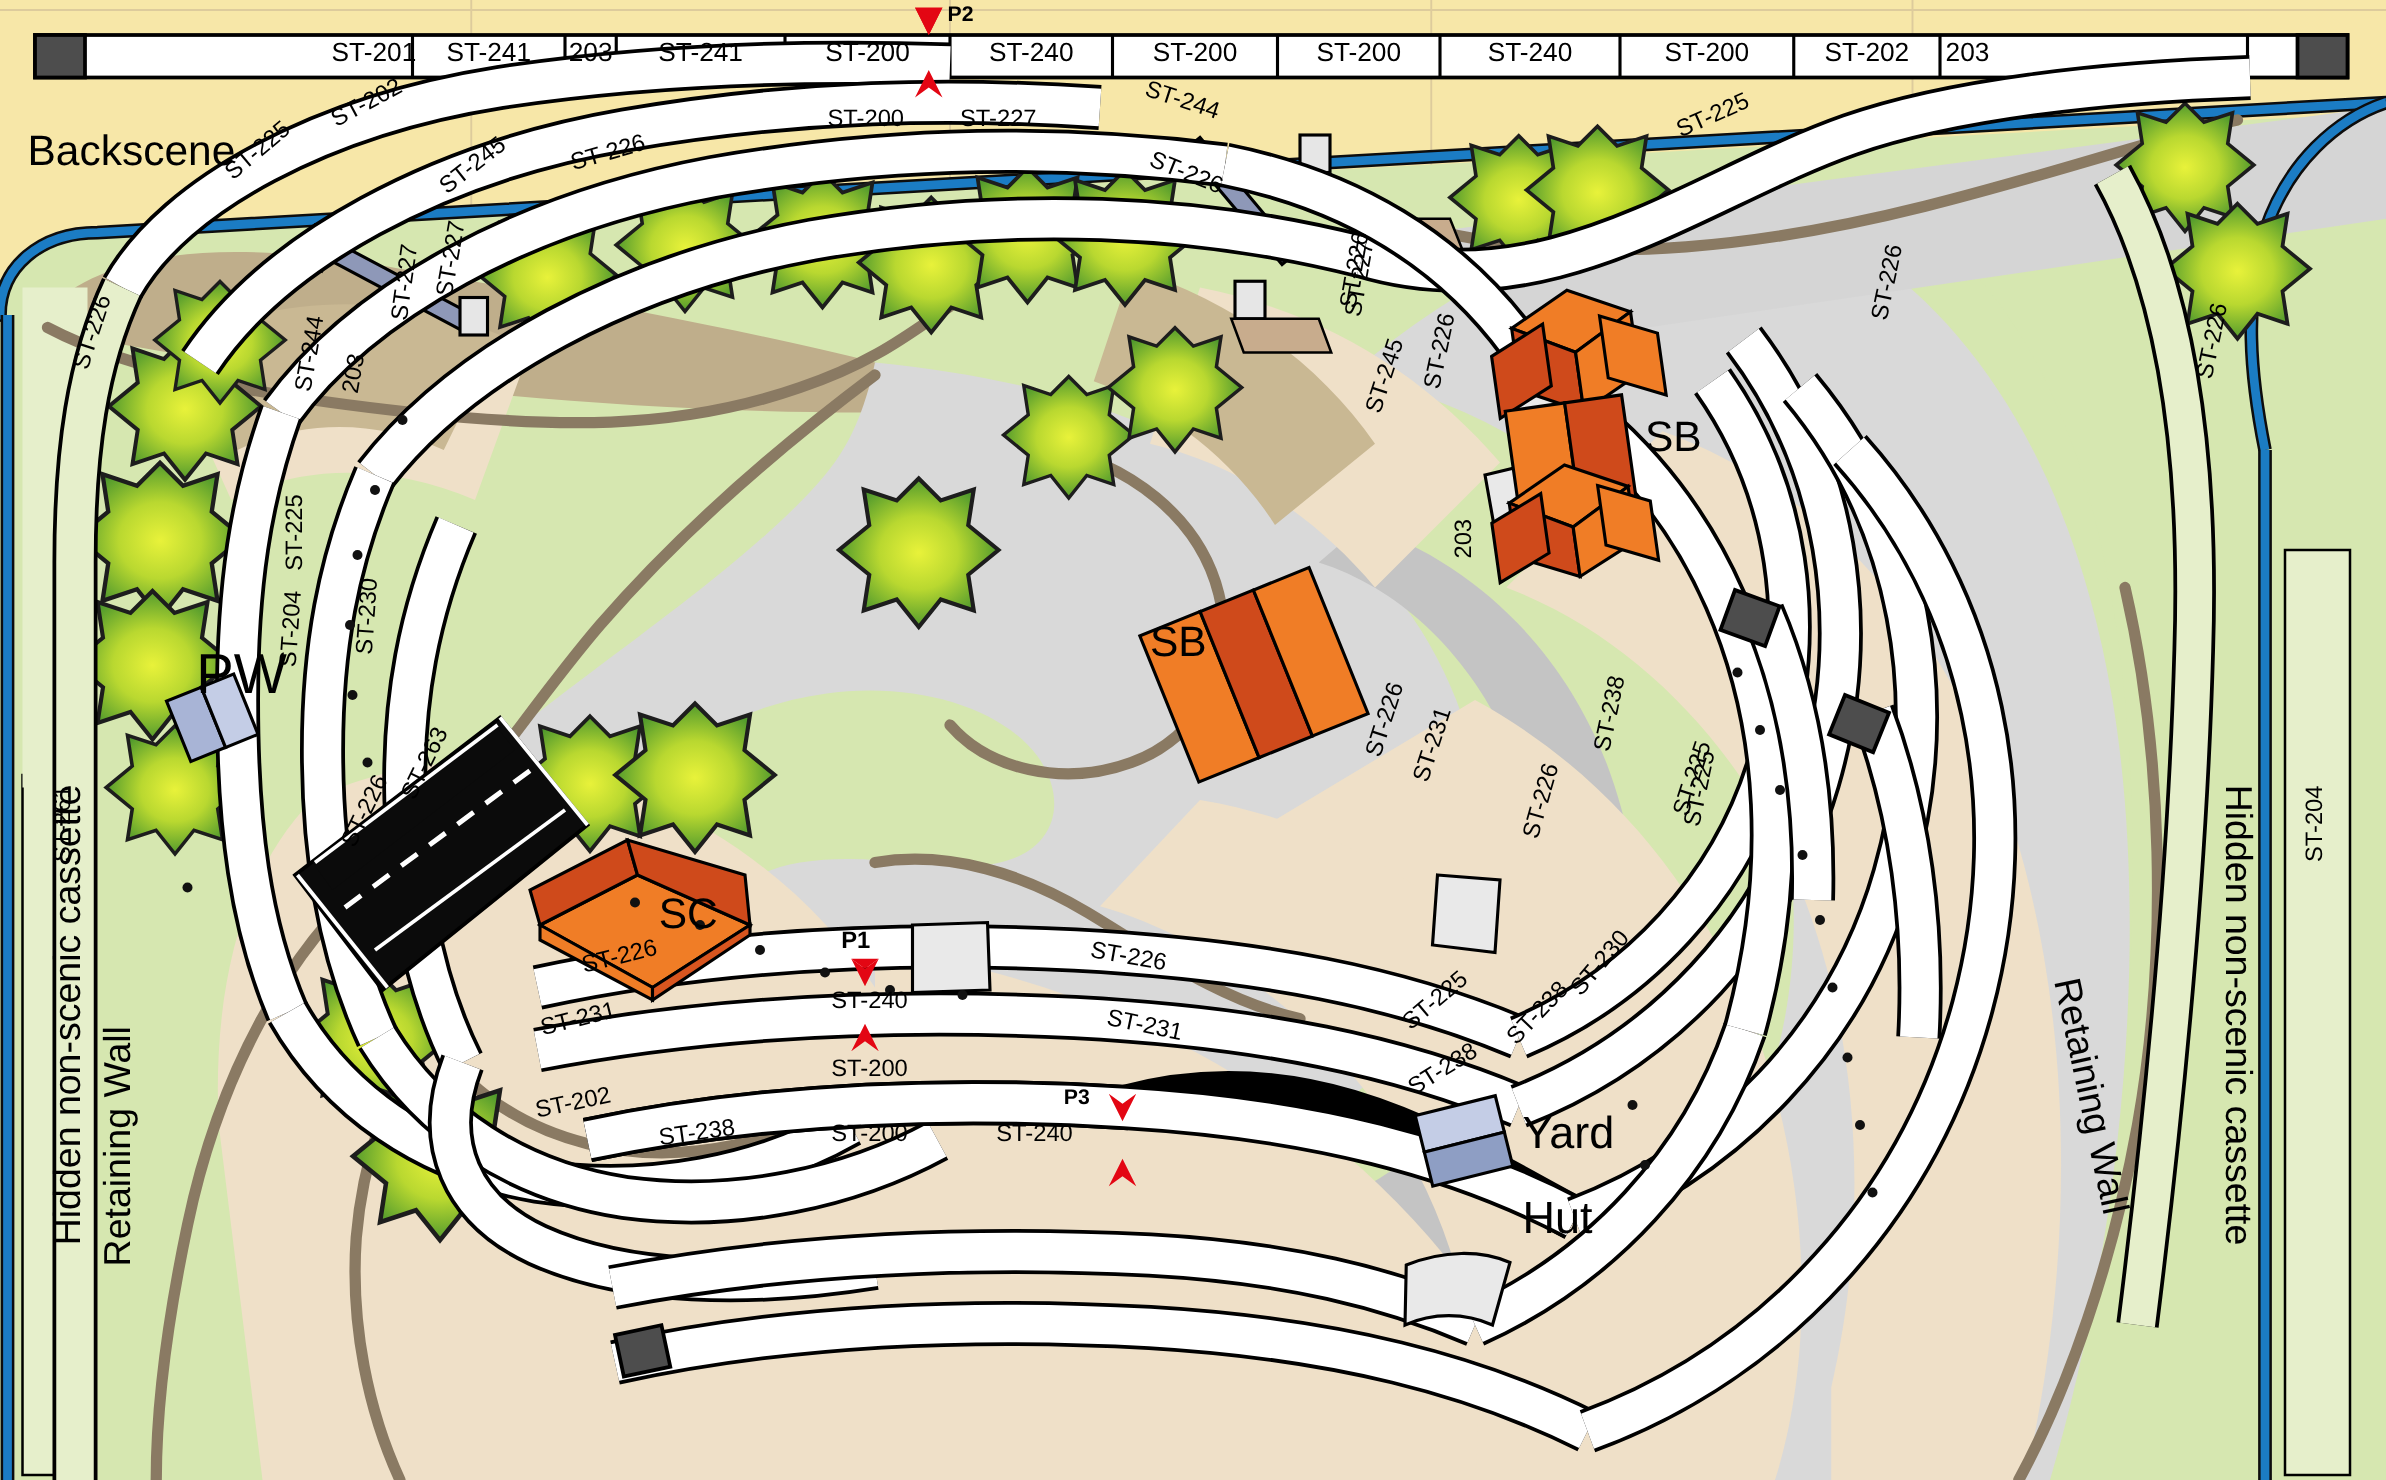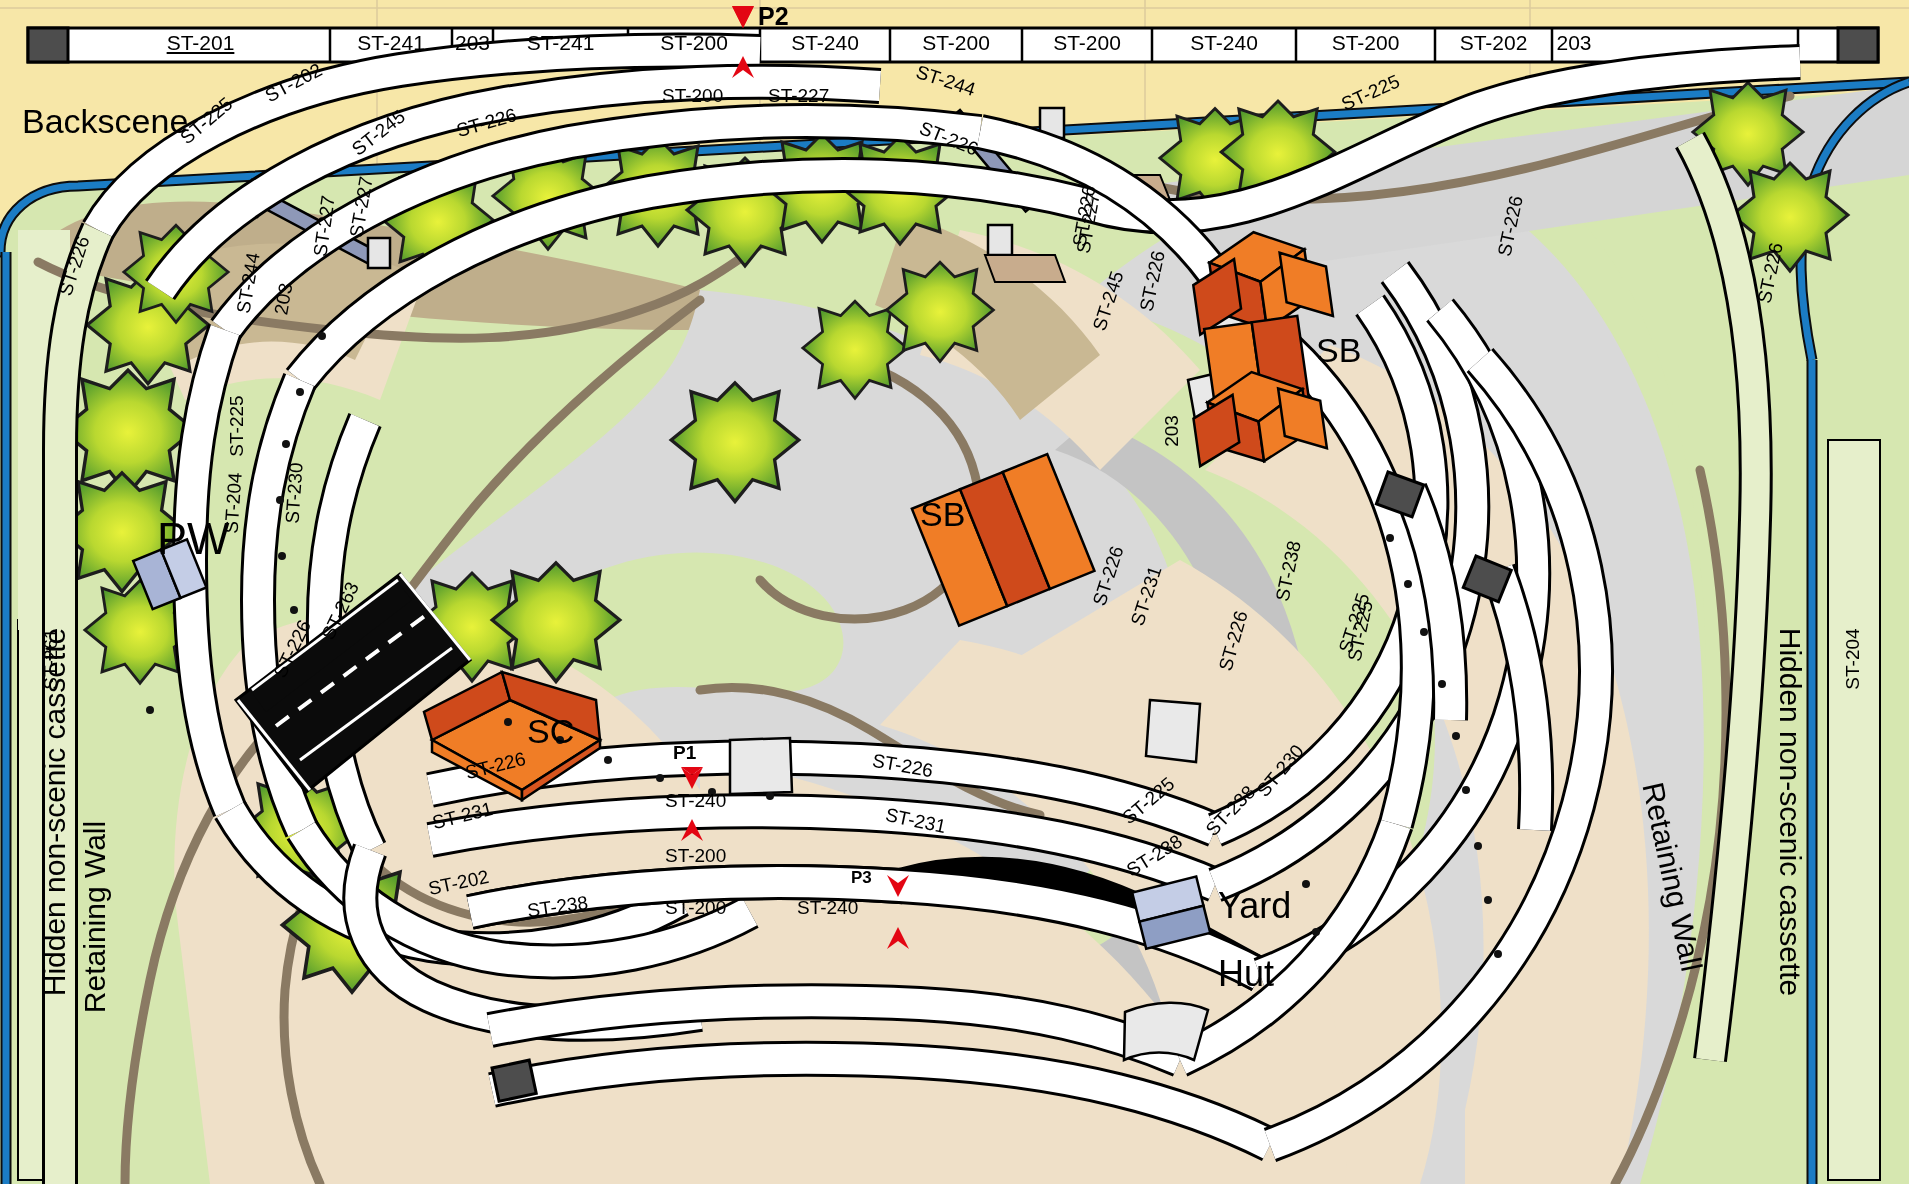--- a/index.html
+++ b/index.html
@@ -393,21 +393,21 @@
           <circle cx="1488" cy="900" r="4"></circle>
           <circle cx="1498" cy="954" r="4"></circle>
     <circle cx="1306" cy="884" r="4"></circle>
           <circle cx="1316" cy="932" r="4"></circle>
   </g>
   </g>
 </svg>
 
 <div style="position:absolute;left:0;top:0;width:1909px;height:1184px;pointer-events:none;">
 
-  <div style="position:absolute;left:68px;top:31px;width:265px;text-align:center;font-size:21px;text-decoration:underline;">ST-201</div>
+  <div style="position:absolute;left:68px;top:31px;width:265px;text-align:right;font-size:21px;">ST-201</div>
   <div style="position:absolute;left:330px;top:31px;width:122px;text-align:center;font-size:21px;">ST-241</div>
   <div style="position:absolute;left:452px;top:31px;width:41px;text-align:center;font-size:21px;">203</div>
   <div style="position:absolute;left:493px;top:31px;width:135px;text-align:center;font-size:21px;">ST-241</div>
   <div style="position:absolute;left:628px;top:31px;width:132px;text-align:center;font-size:21px;">ST-200</div>
   <div style="position:absolute;left:760px;top:31px;width:130px;text-align:center;font-size:21px;">ST-240</div>
   <div style="position:absolute;left:890px;top:31px;width:132px;text-align:center;font-size:21px;">ST-200</div>
   <div style="position:absolute;left:1022px;top:31px;width:130px;text-align:center;font-size:21px;">ST-200</div>
   <div style="position:absolute;left:1152px;top:31px;width:144px;text-align:center;font-size:21px;">ST-240</div>
   <div style="position:absolute;left:1296px;top:31px;width:139px;text-align:center;font-size:21px;">ST-200</div>
   <div style="position:absolute;left:1435px;top:31px;width:117px;text-align:center;font-size:21px;">ST-202</div>
@@ -422,21 +422,21 @@
   <div style="position:absolute;left:1512px;top:860px;width:320px;text-align:center;font-size:30px;transform:rotate(78deg);">Retaining Wall</div>
 
   <div style="position:absolute;left:1218px;top:885px;font-size:36px;">Yard</div>
   <div style="position:absolute;left:1218px;top:953px;font-size:36px;">Hut</div>
 
   <div style="position:absolute;left:157px;top:513px;font-size:45px;">PW</div>
   <div style="position:absolute;left:527px;top:712px;font-size:34px;">SC</div>
   <div style="position:absolute;left:920px;top:495px;font-size:34px;">SB</div>
   <div style="position:absolute;left:1316px;top:331px;font-size:34px;">SB</div>
 
-  <div style="position:absolute;left:758px;top:2px;font-size:25px;font-weight:bold;">P2</div>
+  <div style="position:absolute;left:758px;top:2px;font-size:17px;font-weight:bold;">P2</div>
   <svg style="position:absolute;left:730px;top:4px;" width="26" height="26">
         <path d="M2,2 L24,2 L13,24 Z" fill="#e30613"></path>
         <path d="M2,2 L13,10 L24,2 L13,24 Z" fill="#e30613"></path>
       </svg>
   <svg style="position:absolute;left:730px;top:54px;" width="26" height="26">
         <path d="M13,2 L24,24 L13,16 L2,24 Z" fill="#e30613"></path>
       </svg>
 
   <div style="position:absolute;left:673px;top:742px;font-size:19px;font-weight:bold;">P1</div>
   <svg style="position:absolute;left:679px;top:765px;" width="26" height="26">

